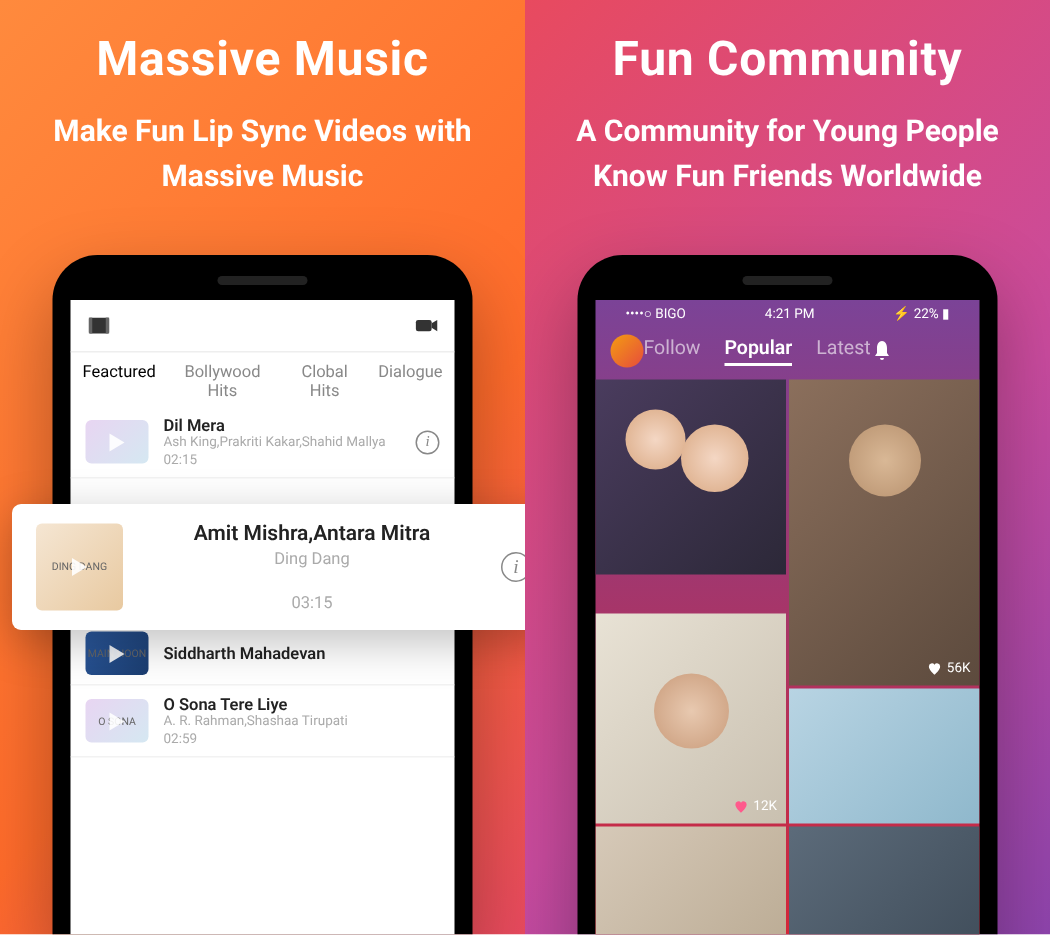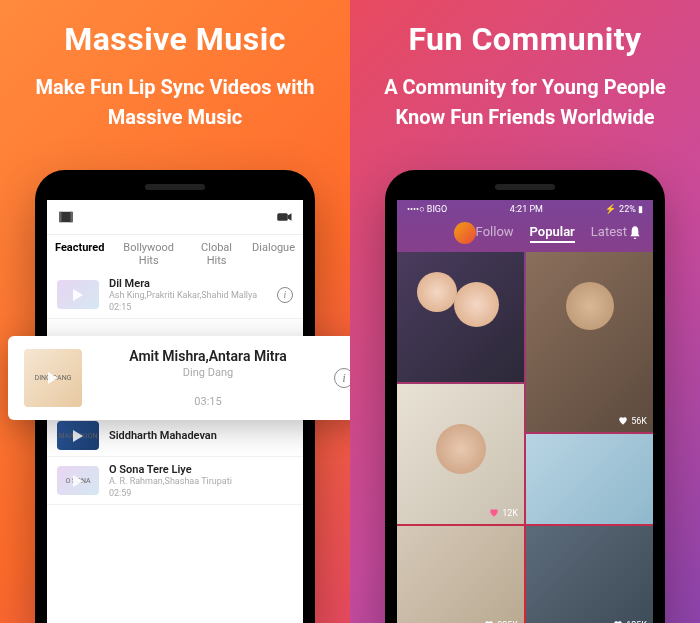--- a/index.html
+++ b/index.html
@@ -17,50 +17,50 @@
 
 
 .topbar{display:flex;align-items:center;justify-content:space-between;padding:8px 10px;border-bottom:1px solid #eee}
 .film-icon{width:18px;height:18px}
 .seg{display:flex;border:1px solid #ccc;border-radius:4px;overflow:hidden;font-size:12px}
 .seg span{padding:3px 14px;color:#555}
 .seg span.active{background:#fff;color:#000;font-weight:600}
 .seg span:not(.active){background:#f0f0f0}
 .cam-icon{width:18px;height:18px}
 .subtabs{display:flex;font-size:11px;color:#888;padding:6px 8px 4px;gap:12px}
-.subtabs span.active{color:#000;font-weight:700}
+.subtabs span.active{color:#000;font-weight:400}
 .list{text-align:left}
 .row{display:flex;align-items:center;padding:6px 10px;border-bottom:1px solid #f2f2f2;gap:10px}
 .thumb{width:42px;height:29px;background:linear-gradient(135deg,#e8d5f2,#d5e8f2);border-radius:4px;position:relative;display:flex;align-items:center;justify-content:center;font-size:7px;color:#666;overflow:hidden}
 .thumb::before{content:'';position:absolute;width:0;height:0;border-left:10px solid rgba(255,255,255,.9);border-top:6px solid transparent;border-bottom:6px solid transparent}
 .meta{flex:1;min-width:0}
 .t1{font-size:11px;color:#222;font-weight:600;white-space:nowrap;overflow:hidden;text-overflow:ellipsis}
 .t2{font-size:9px;color:#aaa;white-space:nowrap;overflow:hidden;text-overflow:ellipsis}
 .t3{font-size:9px;color:#aaa;margin-top:2px}
 .info-icon{width:16px;height:16px;border:1.5px solid #888;border-radius:50%;display:flex;align-items:center;justify-content:center;font-size:10px;color:#888;font-style:italic;font-family:serif;flex-shrink:0}
 
 .floating{position:absolute;top:336px;left:8px;right:-20px;background:#fff;border-radius:6px;box-shadow:0 8px 30px rgba(0,0,0,.25);display:flex;align-items:center;padding:12px 16px;gap:12px;z-index:10}
 .floating .thumb{width:58px;height:58px}
 .floating .t1{font-size:14px}
 .floating .t2{font-size:11px;margin-top:2px}
 .floating .t3{font-size:11px;margin-top:16px}
 .floating .info-icon{width:20px;height:20px;font-size:13px}
 
 
 .screen-dark{background:linear-gradient(180deg,#7b4397 0%,#dc2430 100%)}
-.statusbar{display:flex;justify-content:space-between;align-items:center;font-size:9px;color:#fff;padding:4px 10px}
-.headerbar{display:flex;align-items:center;justify-content:flex-end;padding:4px 10px 8px}
+.statusbar{display:flex;justify-content:space-between;align-items:center;font-size:9px;color:#fff;padding:4px 20px}
+.headerbar{display:flex;align-items:center;justify-content:flex-start;padding:4px 10px 8px}
 .avatar{width:22px;height:22px;border-radius:50%;background:linear-gradient(135deg,#f39c12,#e74c3c)}
 .navtabs{display:flex;gap:16px;font-size:13px;color:rgba(255,255,255,.6)}
 .navtabs span.active{color:#fff;font-weight:600;border-bottom:2px solid #fff;padding-bottom:2px}
 .bell-icon{width:16px;height:16px}
 .grid{display:grid;grid-template-columns:1fr 1fr;gap:2px;padding:0}
 .card{position:relative;background:#333;overflow:hidden}
 .card-1{height:130px;background:linear-gradient(135deg,#4a3c5e,#2c2838)}
-.card-2{height:180px;background:linear-gradient(135deg,#8b6f5c,#5c4a3d)}
+.card-2{height:204px;background:linear-gradient(135deg,#8b6f5c,#5c4a3d)}
 .card-3{height:140px;background:linear-gradient(135deg,#e8e2d5,#c9c0b0);margin-top:-50px}
 .card-4{height:90px;background:linear-gradient(135deg,#b8d4e3,#8fb8cc)}
 .card-5{height:110px;background:linear-gradient(135deg,#d6c9b8,#b8a890)}
 .card-6{height:110px;background:linear-gradient(135deg,#5c6b7a,#3d4a57)}
 .likes{position:absolute;bottom:6px;right:6px;font-size:9px;color:#fff;display:flex;align-items:center;gap:3px}
 .heart{width:10px;height:10px}
 .face{position:absolute;border-radius:50%}
 .f1{width:40px;height:40px;background:radial-gradient(#f4d7c4,#d9a882);top:20px;left:20px}
 .f2{width:45px;height:45px;background:radial-gradient(#f4d7c4,#d9a882);top:30px;right:25px}
 .f3{width:50px;height:50px;background:radial-gradient(#e8c9b0,#c99b7a);top:40px;left:50%;transform:translateX(-50%)}

